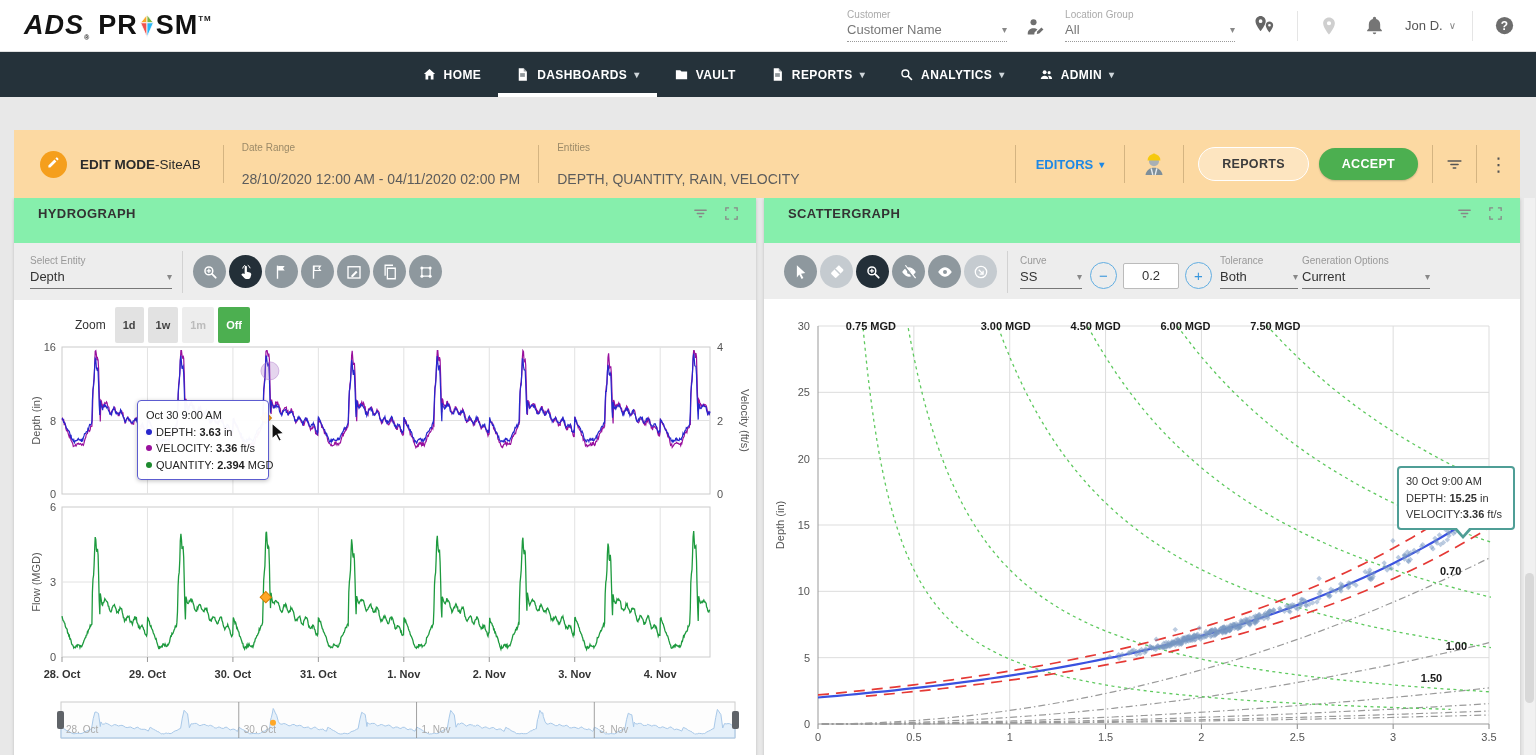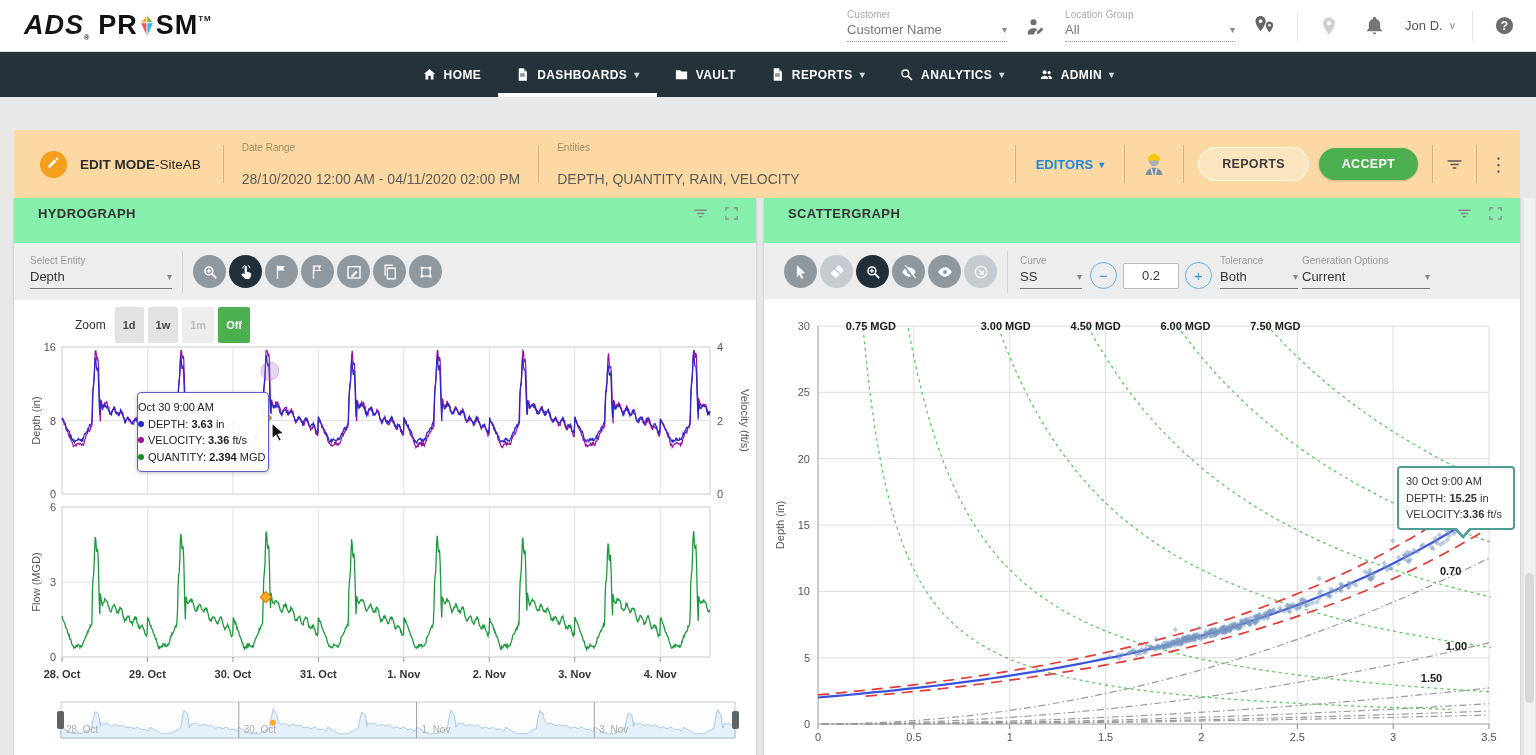--- a/index.html
+++ b/index.html
@@ -66,21 +66,21 @@
   .cbtn.disabled{background:#c5cbd0;cursor:default}
   .pbody{position:absolute;top:102px;left:0;right:0;bottom:0;background:#fff}
   
   .zoomrow{position:absolute;top:7px;left:61px;display:flex;align-items:center;gap:4px}
   .zlabel{font-size:12px;color:#333;margin-right:5px}
   .zbtn{font-size:11px;font-weight:700;color:#444;background:#e2e2e2;border-radius:2px;padding:12px 8px;cursor:pointer}
   .zbtn.disabled{color:#bcbcbc;background:#ededed;cursor:default}
   .zbtn.on{background:#4caf50;color:#fff}
   .chartwrap{position:absolute;top:28px;left:0}
   
-  .htip{position:absolute;left:123px;top:92px;width:132px;background:rgba(255,255,255,.97);border:1px solid #5c5cd0;border-radius:4px;padding:6px 0;font-size:11px;color:#222;line-height:1.5;box-shadow:0 1px 4px rgba(0,0,0,.25);z-index:6}
+  .htip{position:absolute;left:123px;top:100px;width:132px;background:rgba(255,255,255,.97);border:1px solid #5c5cd0;border-radius:4px;padding:6px 8px;font-size:11px;color:#222;line-height:1.5;box-shadow:0 1px 4px rgba(0,0,0,.25);z-index:6}
   .htip .trow{display:flex;align-items:center;gap:4px;white-space:nowrap}
   .htip .dot{width:6px;height:6px;border-radius:50%;flex:none}
   .stip{position:absolute;left:633px;top:167px;width:118px;background:#fff;border:2px solid #4f9e96;border-radius:4px;padding:5px 7px;font-size:11px;color:#333;line-height:1.5;z-index:6}
   .stip::before{content:"";position:absolute;left:54px;bottom:-11px;border-left:10px solid transparent;border-right:10px solid transparent;border-top:11px solid #4f9e96}
   .stip::after{content:"";position:absolute;left:57px;bottom:-7px;border-left:7px solid transparent;border-right:7px solid transparent;border-top:8px solid #fff}
   .stip .trow{white-space:nowrap}
   
   .ctl{flex:none;margin:0 2px}
   .w62 .usel{width:62px}
   .w78 .usel{width:78px}

